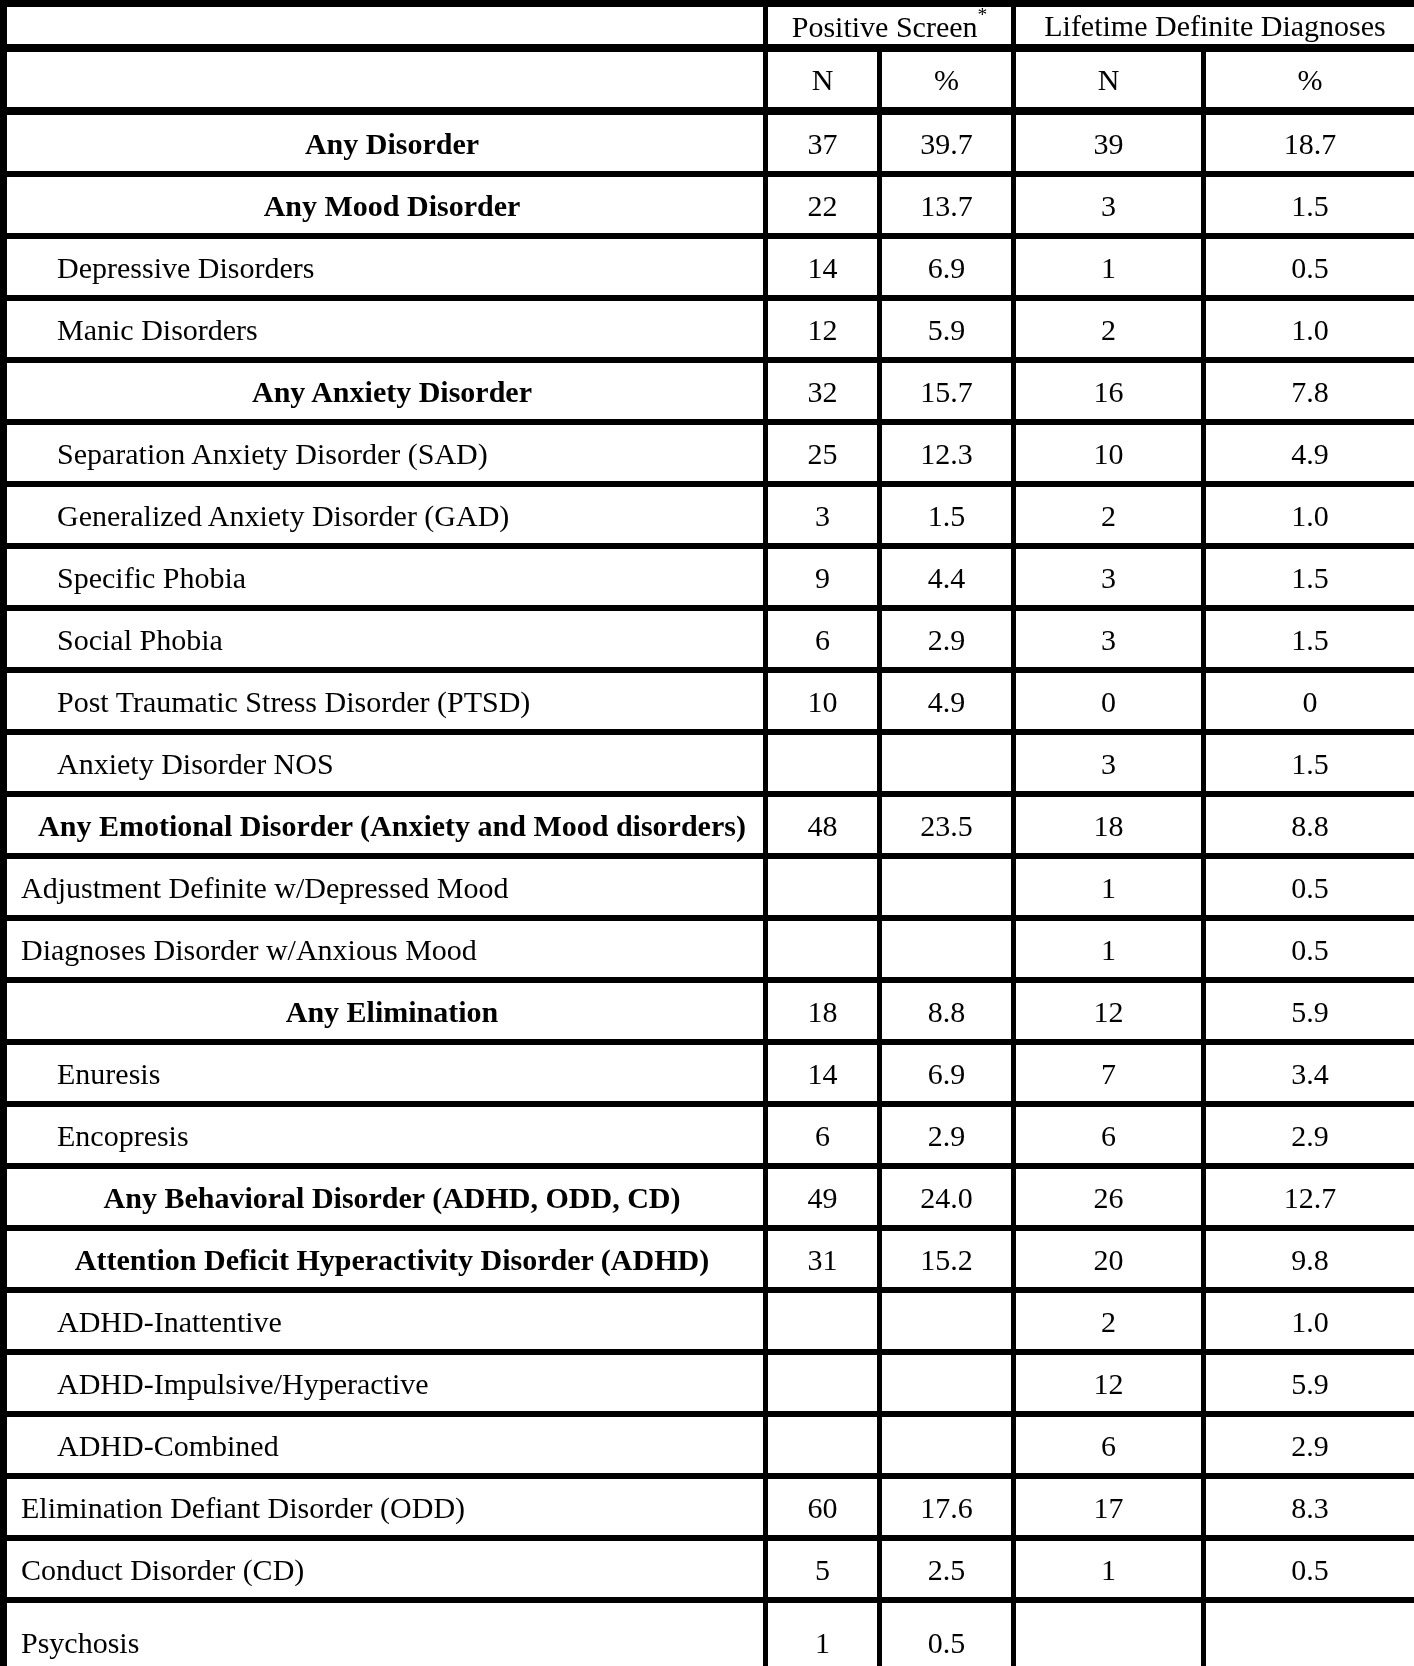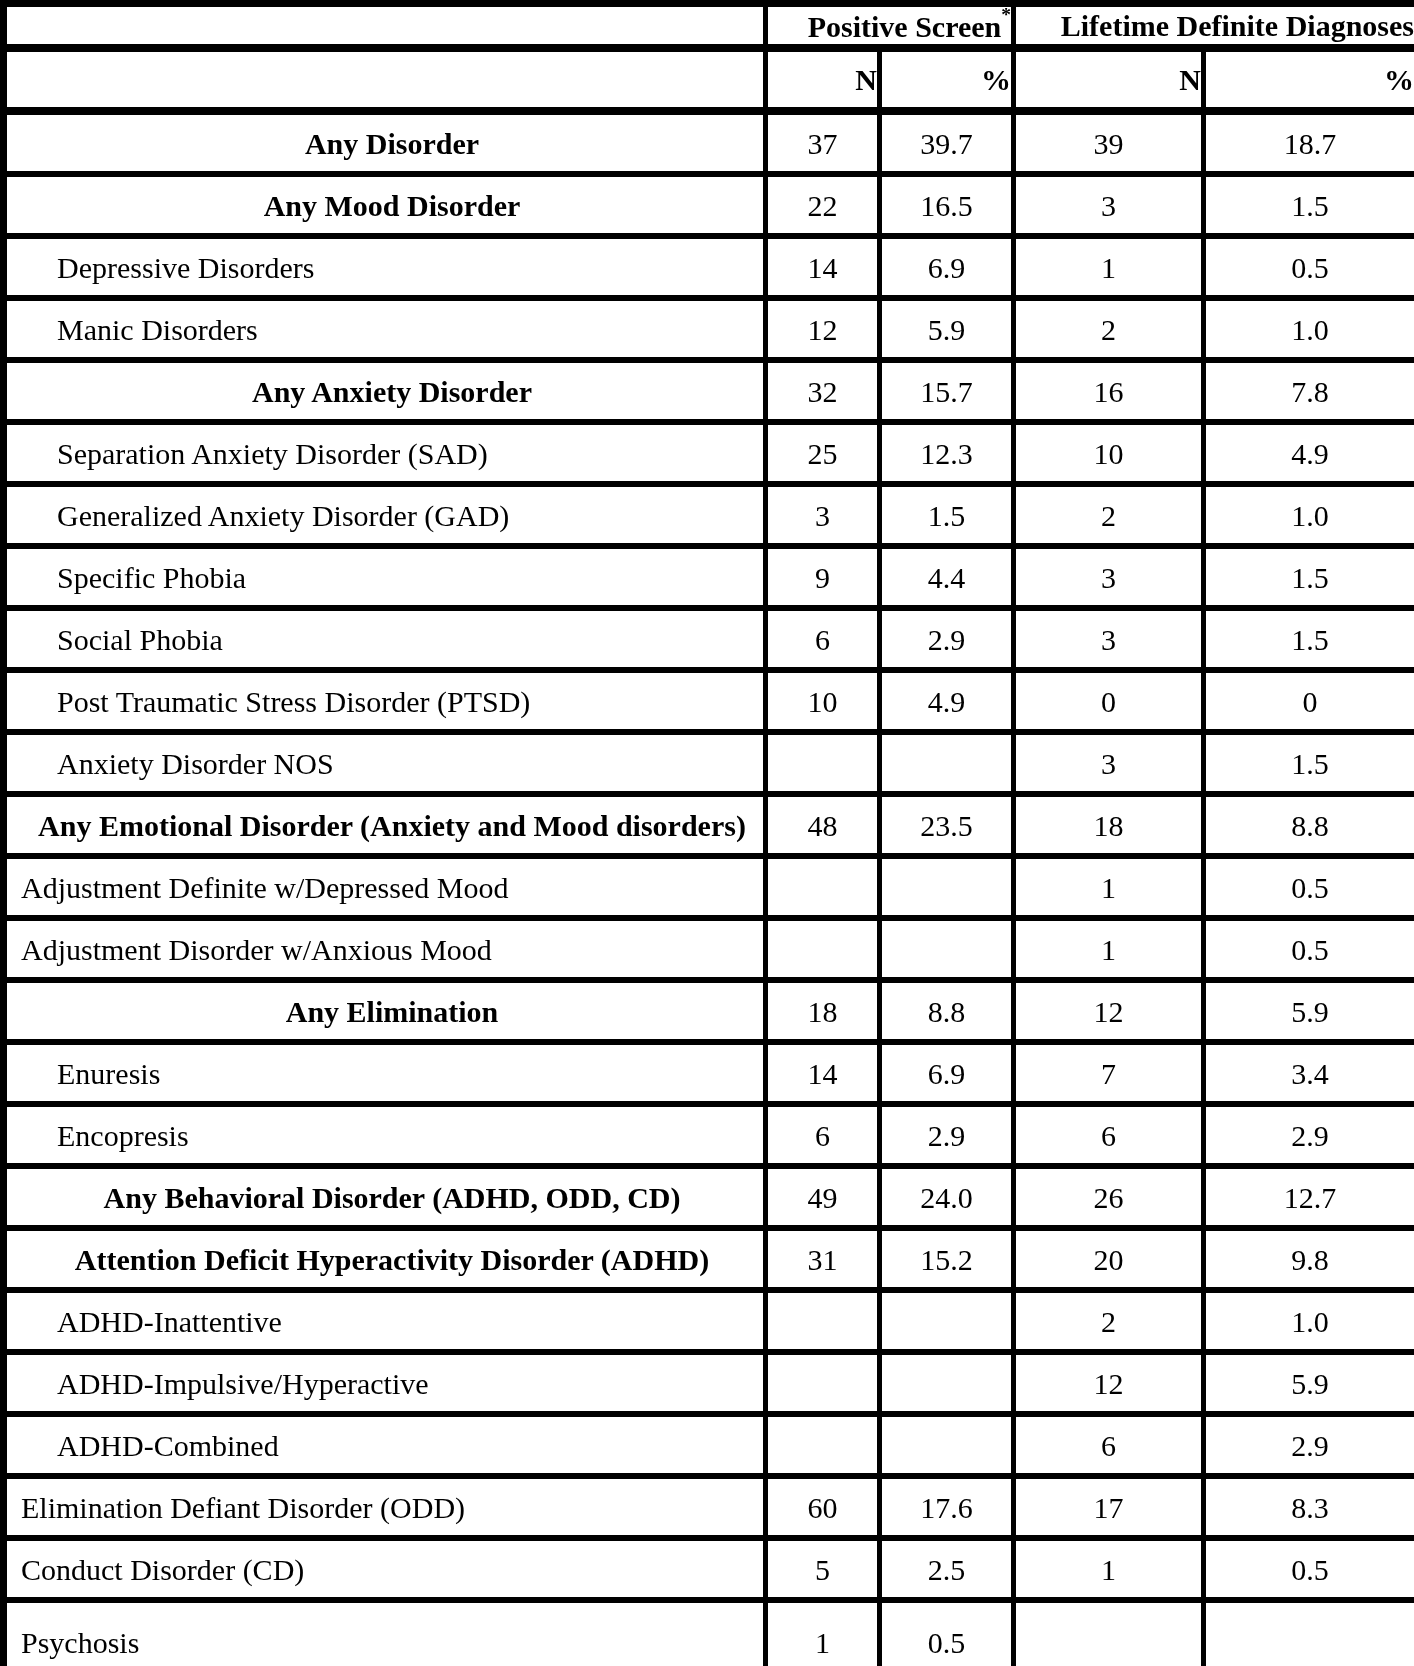--- a/index.html
+++ b/index.html
@@ -24,21 +24,21 @@
 
   th, td {
     border: 5px solid #000;
     padding: 0;
     vertical-align: middle;
     font-size: 30px;
     line-height: 1.1;
     overflow: hidden;
     white-space: nowrap;
   }
-  thead th { font-weight: bold; text-align: right; }
+  thead th { font-weight: normal; text-align: center; }
   tr.hdr-groups th { height: 37px; border-bottom: 8px solid #000; }
   tr.hdr-cols  th { height: 55px; border-bottom: 8px solid #000; }
   tbody td { height: 56px; border-top: 6px solid #000; border-bottom: 6px solid #000; }
   tbody tr:last-child td { height: 78px; }
 
   td.label { text-align: left; padding-left: 14px; font-weight: normal; }
   td.label.indent { padding-left: 50px; }
   td.label.bold { font-weight: bold; text-align: center; }
   td.num { text-align: center; }
 
@@ -79,21 +79,21 @@
         <tr>
           <td class="label bold">Any Disorder</td>
           <td class="num">37</td>
           <td class="num">39.7</td>
           <td class="num">39</td>
           <td class="num">18.7</td>
         </tr>
         <tr>
           <td class="label bold">Any Mood Disorder</td>
           <td class="num">22</td>
-          <td class="num">16.5</td>
+          <td class="num">13.7</td>
           <td class="num">3</td>
           <td class="num">1.5</td>
         </tr>
         <tr>
           <td class="label indent">Depressive Disorders</td>
           <td class="num">14</td>
           <td class="num">6.9</td>
           <td class="num">1</td>
           <td class="num">0.5</td>
         </tr>
@@ -161,21 +161,21 @@
           <td class="num">8.8</td>
         </tr>
         <tr>
           <td class="label">Adjustment Definite w/Depressed Mood</td>
           <td class="num"></td>
           <td class="num"></td>
           <td class="num">1</td>
           <td class="num">0.5</td>
         </tr>
         <tr>
-          <td class="label">Adjustment Disorder w/Anxious Mood</td>
+          <td class="label">Diagnoses Disorder w/Anxious Mood</td>
           <td class="num"></td>
           <td class="num"></td>
           <td class="num">1</td>
           <td class="num">0.5</td>
         </tr>
         <tr>
           <td class="label bold">Any Elimination</td>
           <td class="num">18</td>
           <td class="num">8.8</td>
           <td class="num">12</td>

